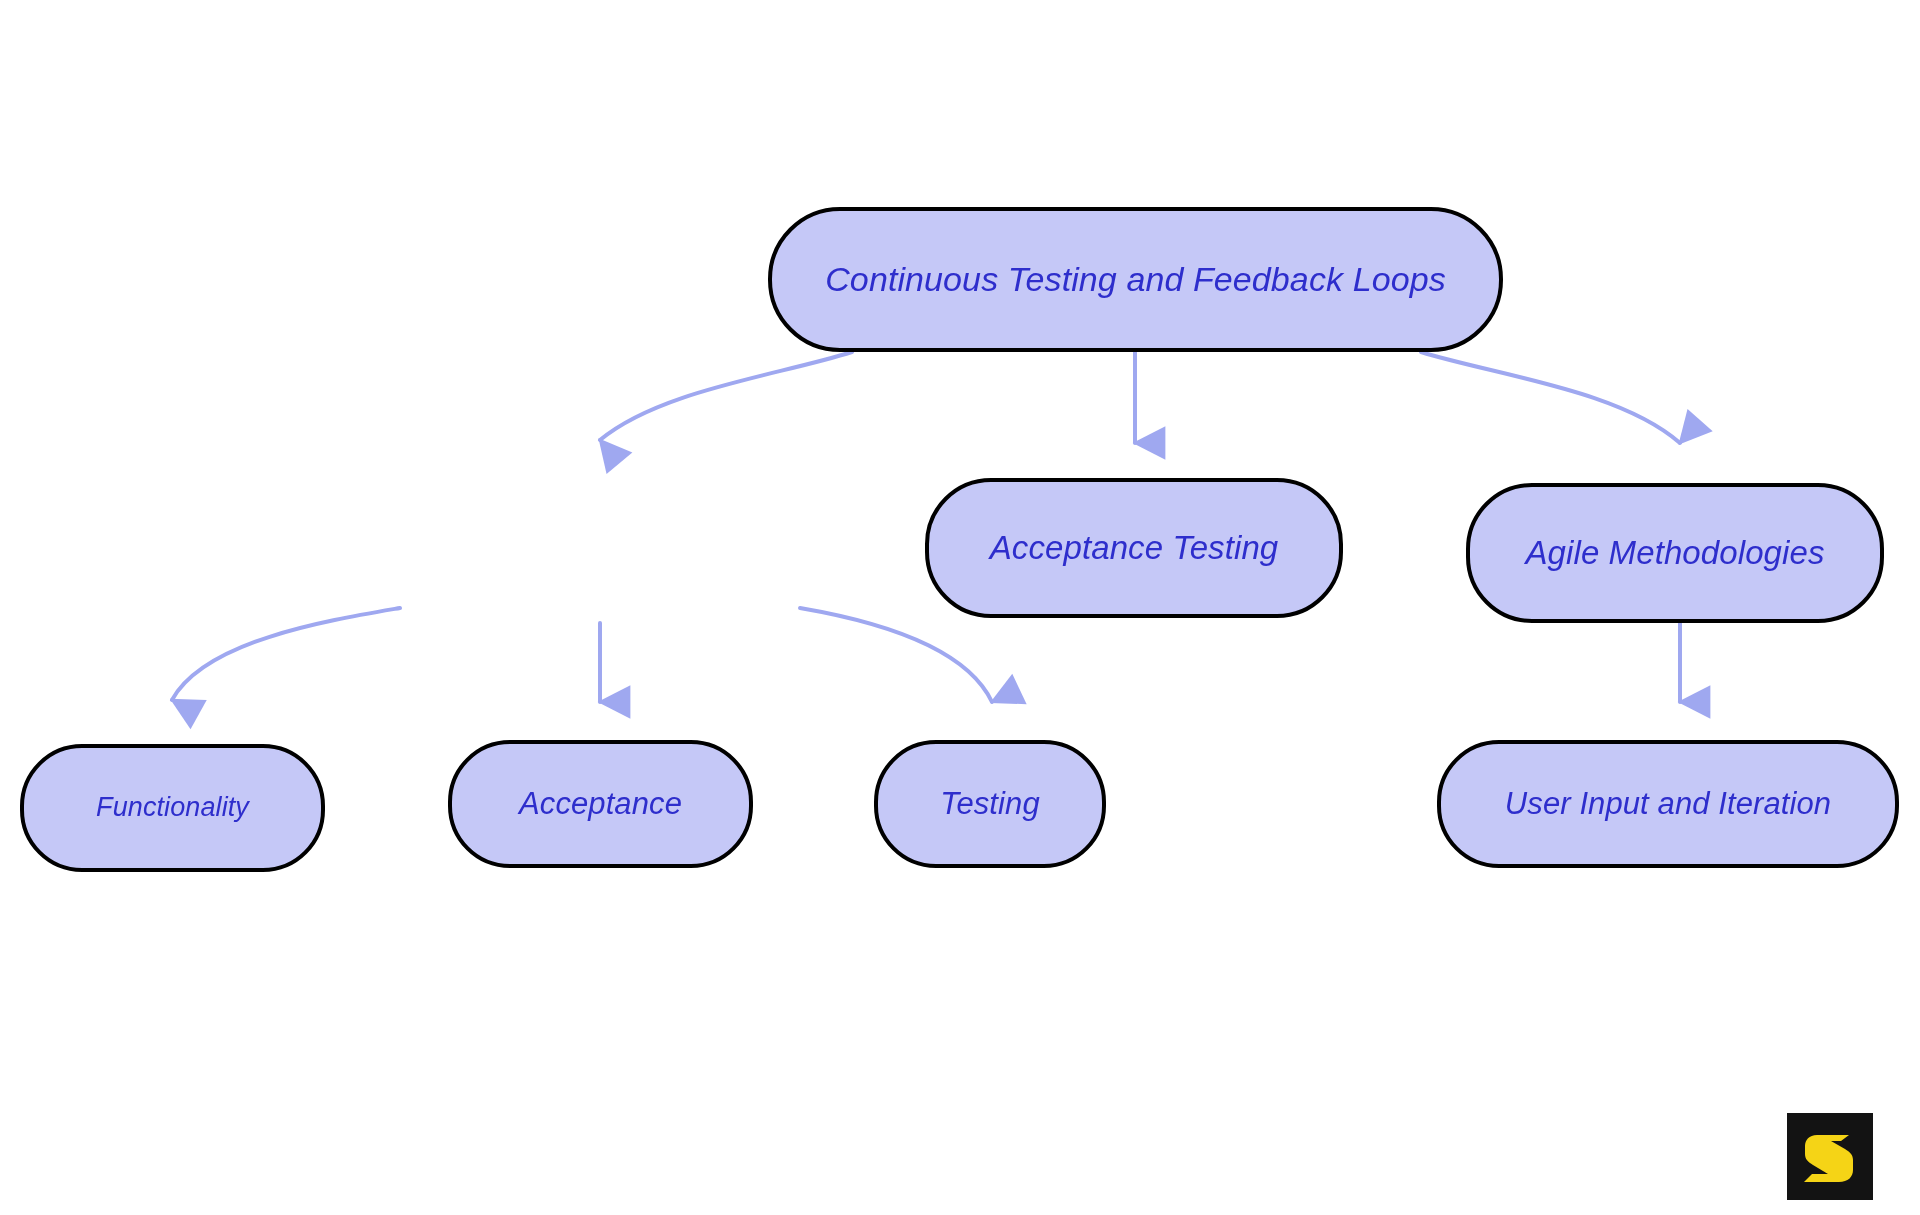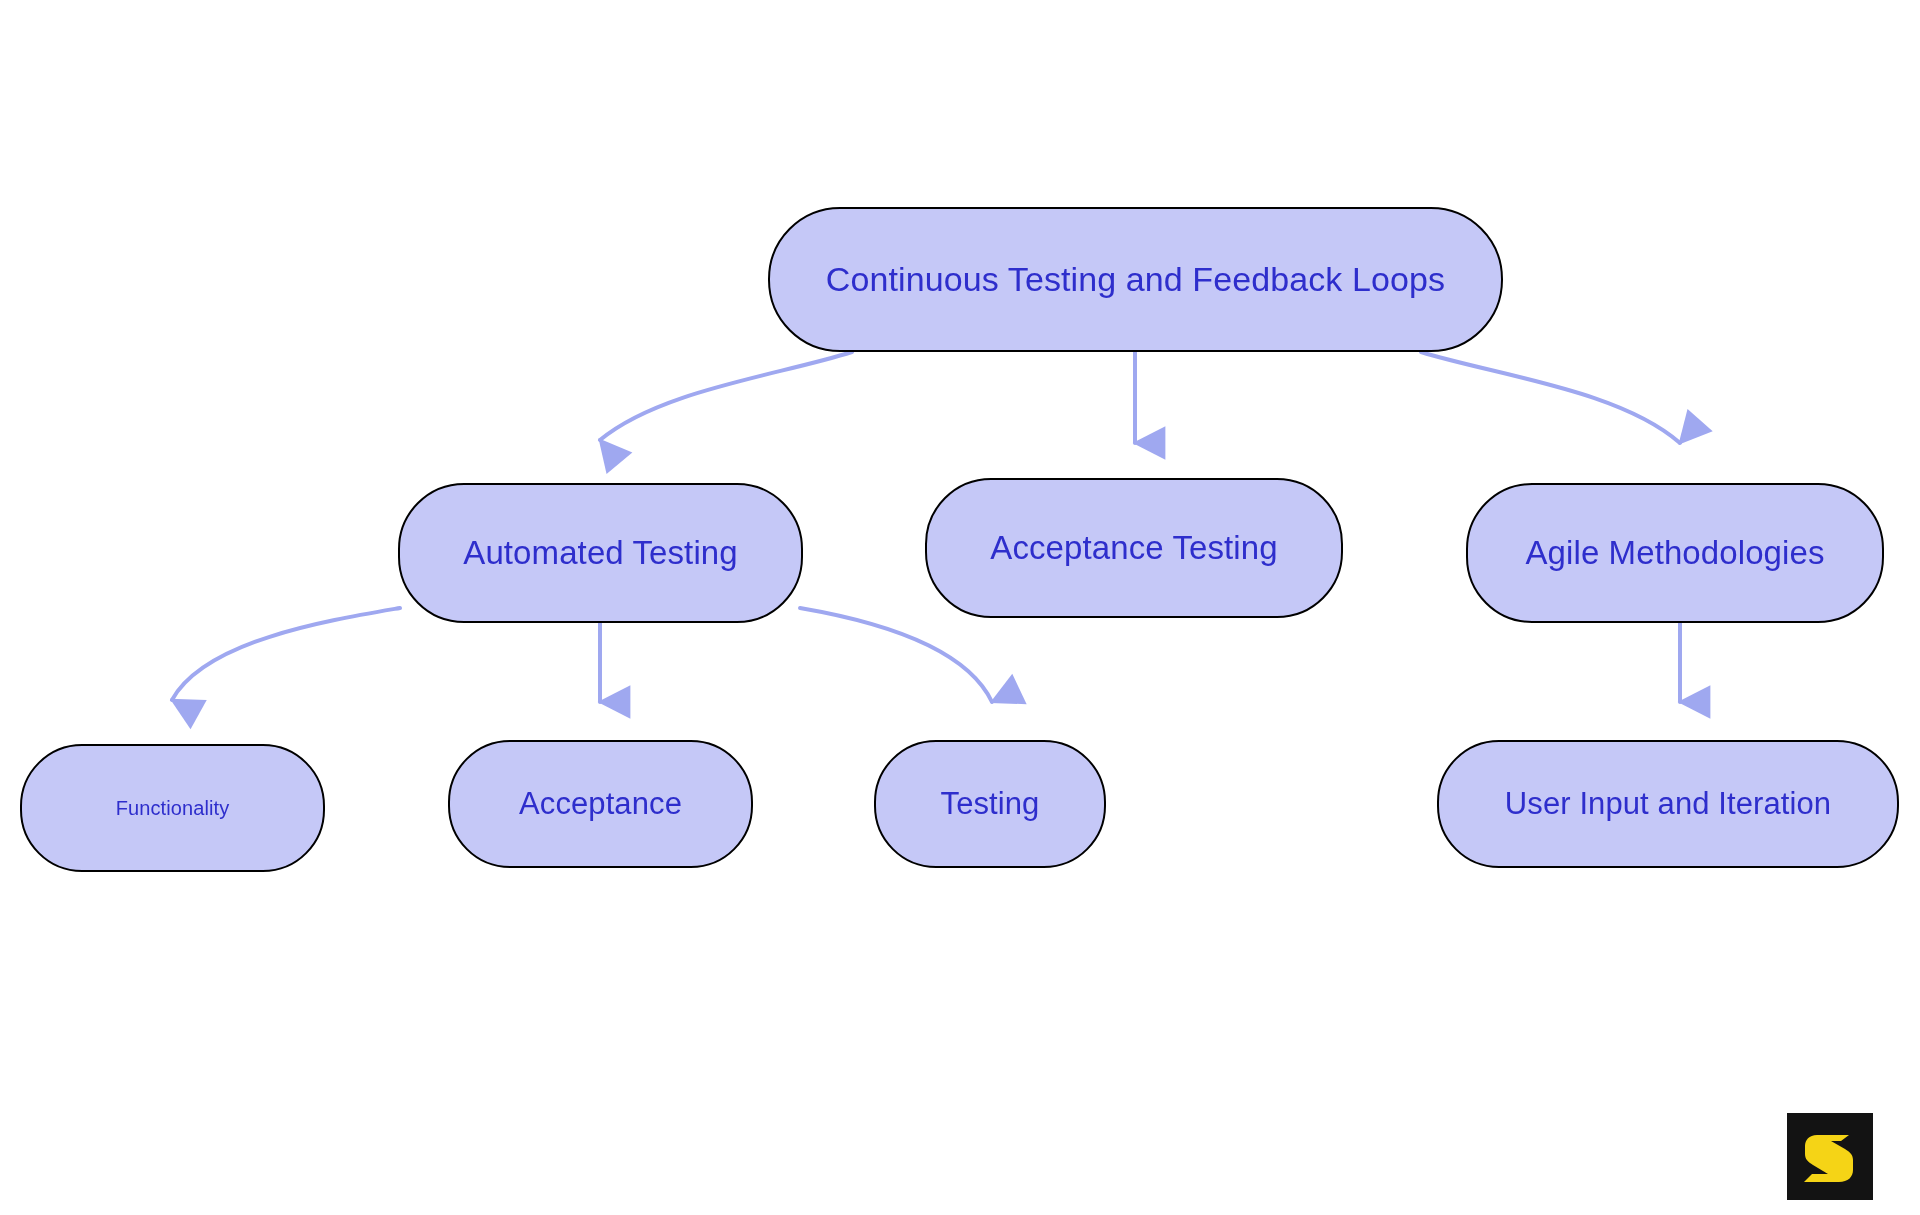--- a/index.html
+++ b/index.html
@@ -28,26 +28,27 @@
     height: 1215px;
     pointer-events: none;
   }
   .node {
     position: absolute;
     box-sizing: border-box;
     display: flex;
     align-items: center;
     justify-content: center;
     background: #c5c8f7;
-    border: 2px solid #000000;
+    border: 4px solid #000000;
     color: #2e2ecc;
     text-align: center;
     line-height: 1.1;
     white-space: nowrap;
     user-select: none;
+    font-style: italic;
   }
   .node .node-label {
     display: block;
     color: #2e2ecc;
     letter-spacing: 0.1px;
   }
   
   .node--root {
     left: 768px;
     top: 207px;
@@ -81,21 +82,21 @@
     border-radius: 66px;
     font-size: 33px;
   }
   
   .node--functionality {
     left: 20px;
     top: 744px;
     width: 305px;
     height: 128px;
     border-radius: 62px;
-    font-size: 20px;
+    font-size: 27px;
   }
   .node--performance {
     left: 448px;
     top: 740px;
     width: 305px;
     height: 128px;
     border-radius: 62px;
     font-size: 31px;
   }
   .node--security {
@@ -153,23 +154,20 @@
 
     <path d="M 800 608 C 870 620 965 645 992 702" fill="none" stroke="#9fa8f0" stroke-width="4" stroke-linecap="round" marker-end="url(#arrowhead)"></path>
 
     <path d="M 1680 623 L 1680 702" fill="none" stroke="#9fa8f0" stroke-width="4" stroke-linecap="round" marker-end="url(#arrowhead)"></path>
   </svg>
 
   <div class="node node--root">
     <span class="node-label">Continuous Testing and Feedback Loops</span>
   </div>
 
-  <div class="node node--automated">
-    <span class="node-label">Automated Testing</span>
-  </div>
 
   <div class="node node--acceptance">
     <span class="node-label">Acceptance Testing</span>
   </div>
 
   <div class="node node--agile">
     <span class="node-label">Agile Methodologies</span>
   </div>
 
   <div class="node node--functionality">

